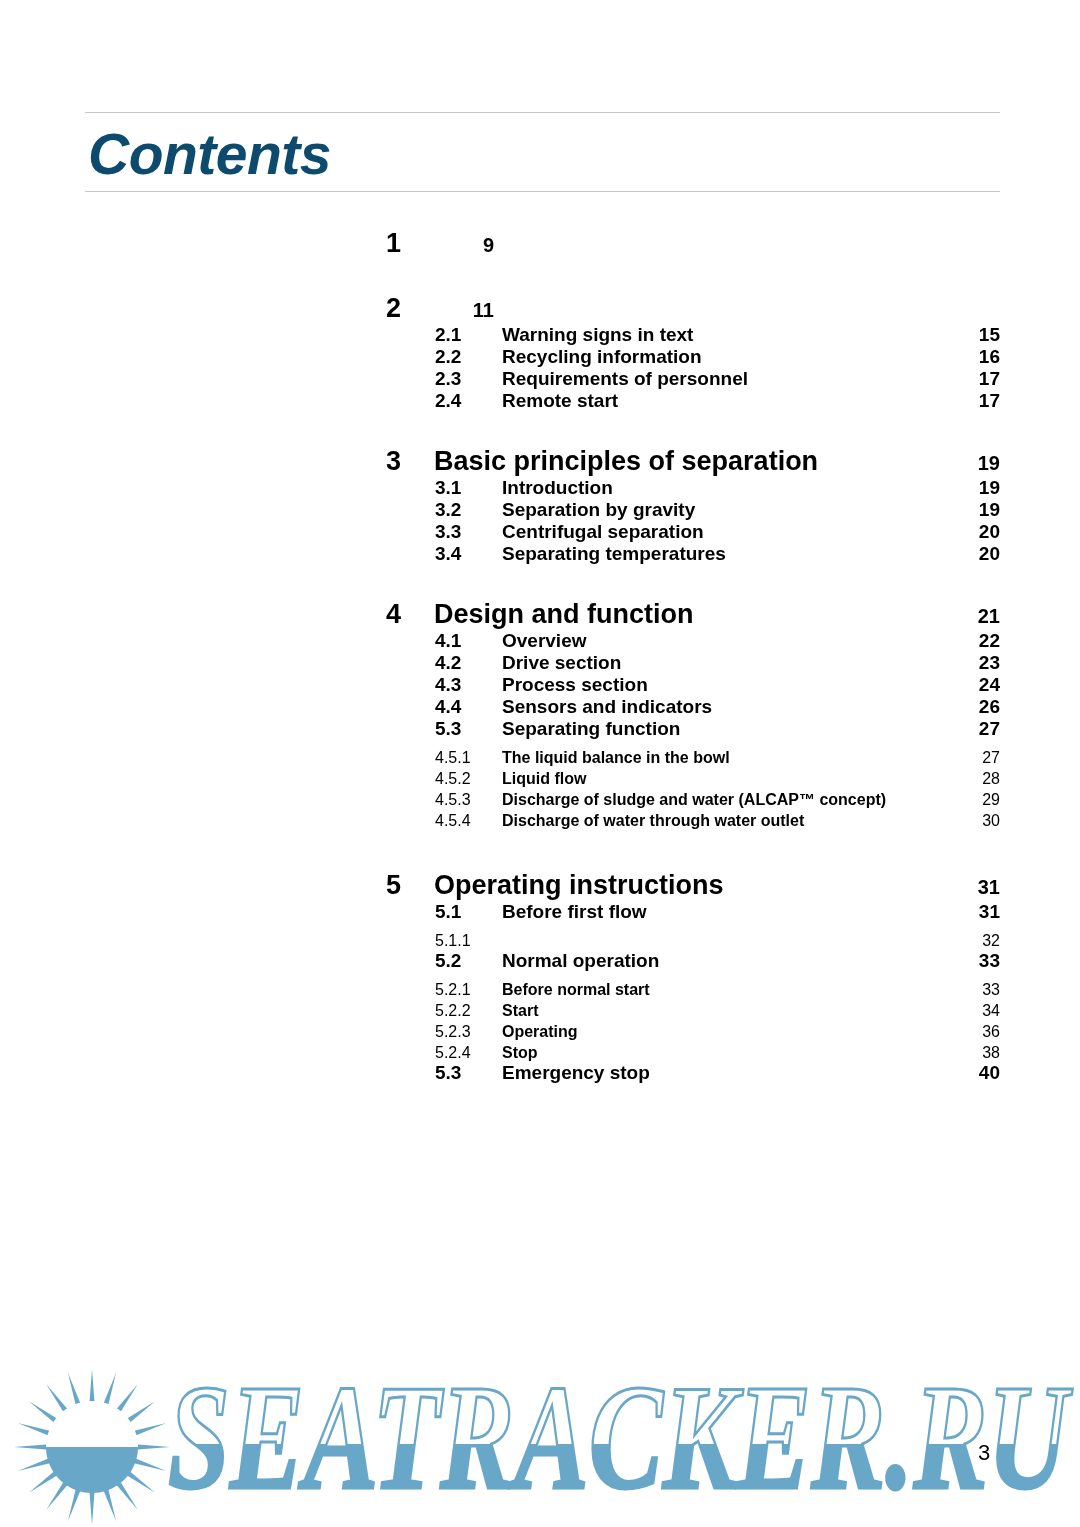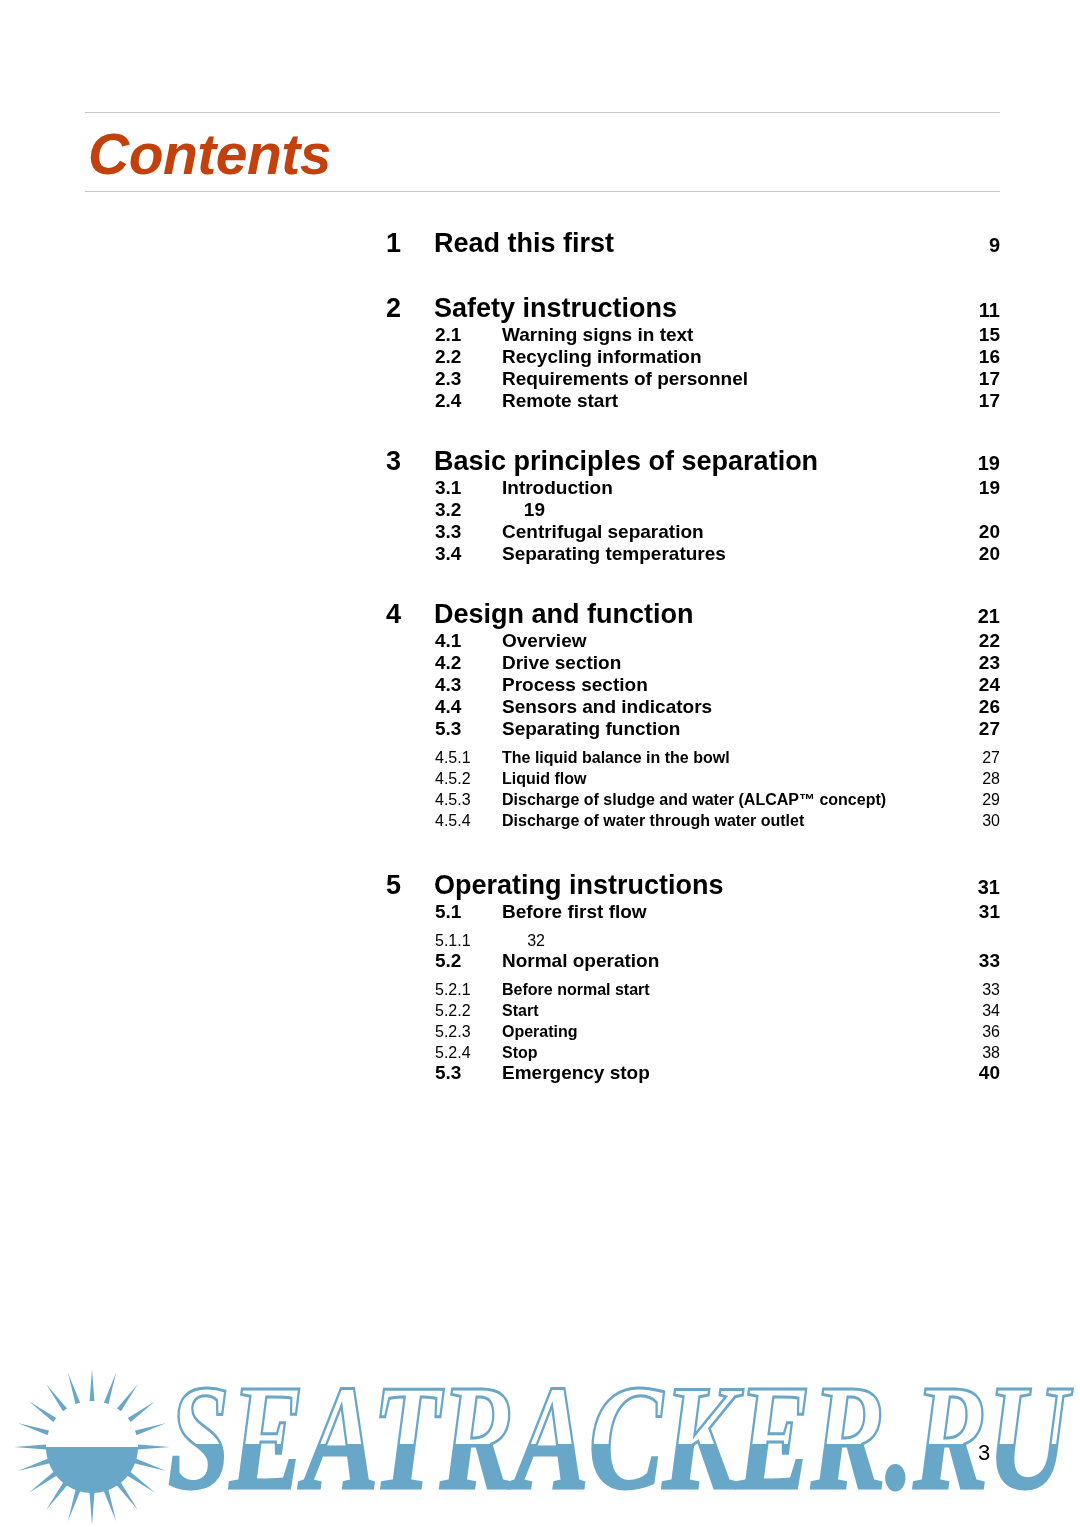--- a/index.html
+++ b/index.html
@@ -28,21 +28,21 @@
     background: #c9c9c9;
     width: 100%;
   }
   #page-title {
     font-size: 57px;
     font-weight: bold;
     font-style: italic;
     letter-spacing: -0.5px;
     line-height: 1;
     padding: 13px 0 8px 3px;
-    color: #c2410c;
+    color: #0c4a6e;
   }
 
   
   #toc {
     position: absolute;
     left: 386px;
     top: 228px;
     width: 614px;
   }
 
@@ -103,20 +103,21 @@
   }
   .lvl2 .page {
     width: 60px;
     font-size: 19px;
     font-weight: bold;
   }
 
   
   .lvl3 {
     margin-top: 3px;
+    justify-content: space-between;
   }
   .lvl3.first-sub {
     margin-top: 9px;
   }
   .lvl3 .num {
     width: 50px;
     margin-left: 49px;
     font-size: 16px;
     font-weight: normal;
   }
@@ -161,26 +162,24 @@
 
 <div id="header-block">
   <div class="rule"></div>
   <div id="page-title">Contents</div>
   <div class="rule"></div>
 </div>
 
 <div id="toc">
     <div class="entry lvl1" style="margin-top: 0px;">
       <span class="num">1</span>
-      <span class="title">Read this first</span>
       <span class="page">9</span>
     </div>
     <div class="entry lvl1">
       <span class="num">2</span>
-      <span class="title">Safety instructions</span>
       <span class="page">11</span>
     </div>
     <div class="entry lvl2">
       <span class="num">2.1</span>
       <span class="title">Warning signs in text</span>
       <span class="page">15</span>
     </div>
     <div class="entry lvl2">
       <span class="num">2.2</span>
       <span class="title">Recycling information</span>
@@ -201,20 +200,21 @@
       <span class="title">Basic principles of separation</span>
       <span class="page">19</span>
     </div>
     <div class="entry lvl2">
       <span class="num">3.1</span>
       <span class="title">Introduction</span>
       <span class="page">19</span>
     </div>
     <div class="entry lvl2">
       <span class="num">3.2</span>
+      <span class="title">Separation by gravity</span>
       <span class="page">19</span>
     </div>
     <div class="entry lvl2">
       <span class="num">3.3</span>
       <span class="title">Centrifugal separation</span>
       <span class="page">20</span>
     </div>
     <div class="entry lvl2">
       <span class="num">3.4</span>
       <span class="title">Separating temperatures</span>

